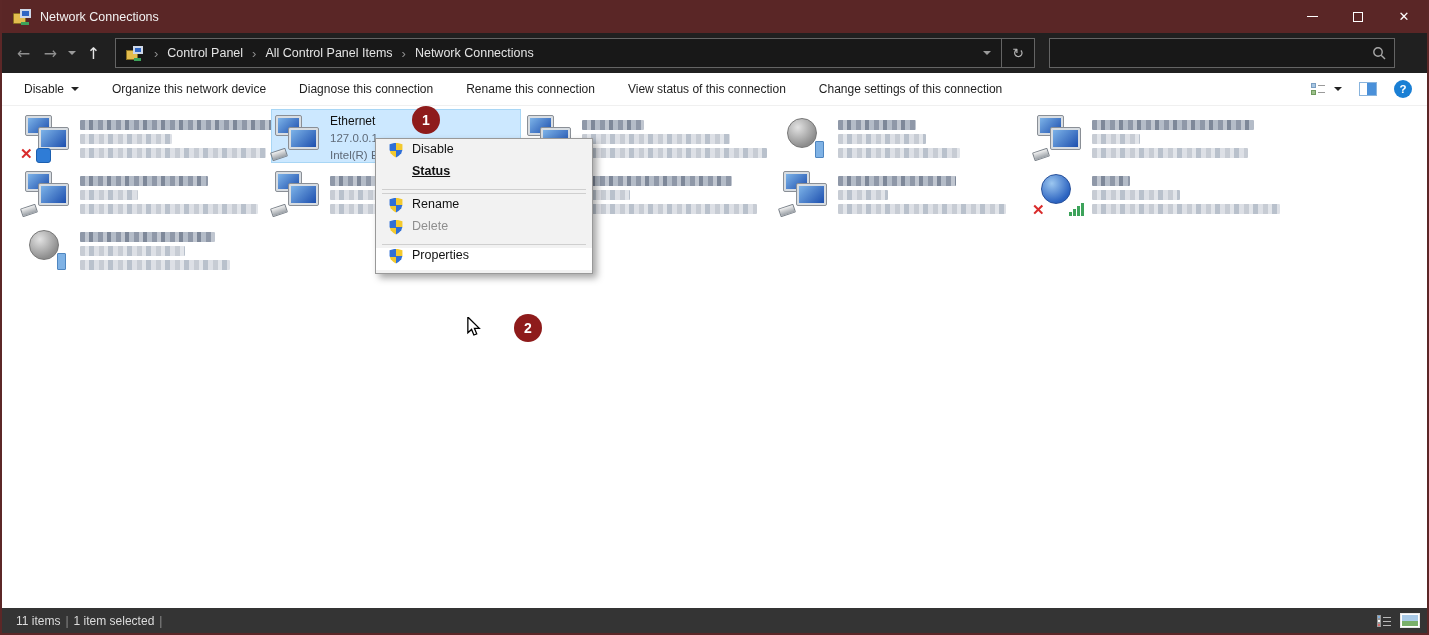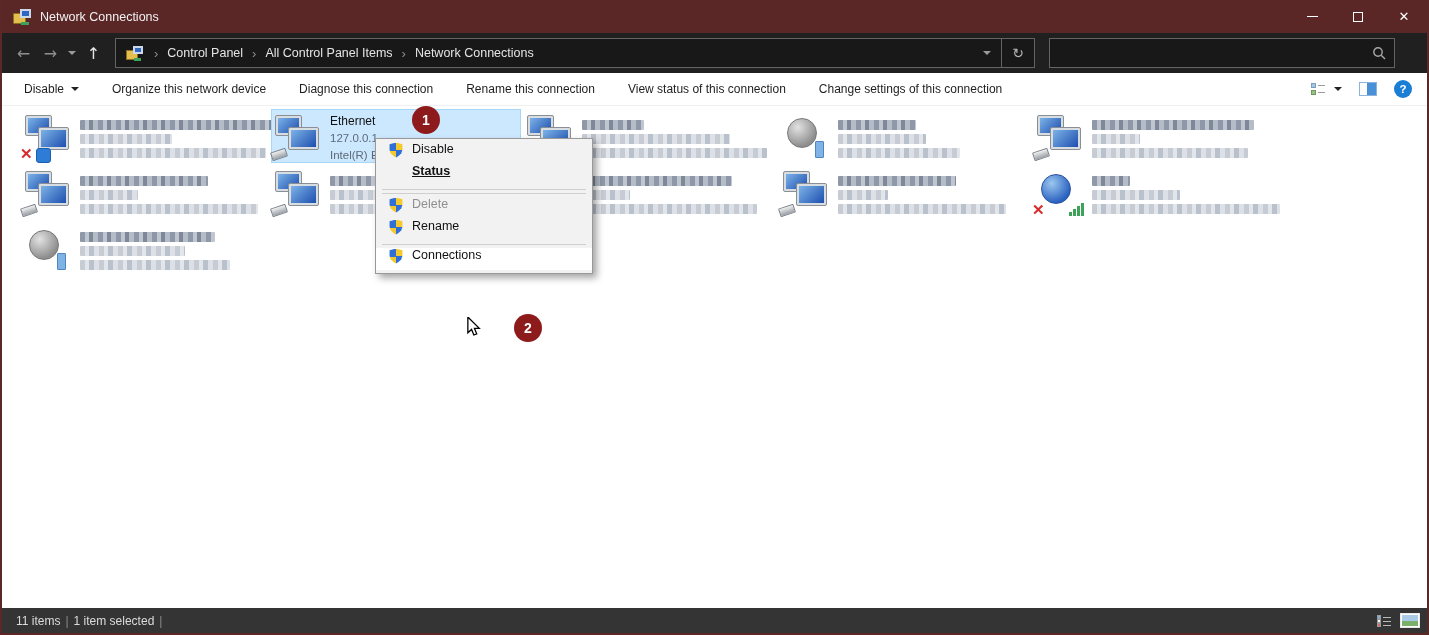--- a/index.html
+++ b/index.html
@@ -385,38 +385,38 @@
           <span class="shield"></span>
         </span>
       <span class="lab">Disable</span>
     </div>
     <div class="mi bold">
       <span class="icon-slot"></span>
       <span class="lab">Status</span>
     </div>
     <div class="msep"></div>
     <div class="msep"></div>
+    <div class="mi">
+      <span class="icon-slot">
+          <span class="shield"></span>
+        </span>
+      <span class="lab">Rename</span>
+    </div>
     <div class="mi disabled">
       <span class="icon-slot">
           <span class="shield"></span>
         </span>
       <span class="lab">Delete</span>
-    </div>
-    <div class="mi">
-      <span class="icon-slot">
-          <span class="shield"></span>
-        </span>
-      <span class="lab">Rename</span>
     </div>
     <div class="msep"></div>
     <div class="mi hover">
       <span class="icon-slot">
           <span class="shield"></span>
         </span>
-      <span class="lab">Connections</span>
+      <span class="lab">Properties</span>
     </div>
   </div>
 
   <div class="circ" id="circ1">1</div>
   <div class="circ" id="circ2">2</div>
   <svg id="cursor" width="18" height="20" viewBox="0 0 12 14">
     <path d="M1 0 L1 11 L3.6 8.7 L5.2 12.6 L7.2 11.8 L5.6 7.9 L9 7.9 Z" fill="#fff" stroke="#000" stroke-width="0.9"></path>
   </svg>
 
   <div class="statusbar">

